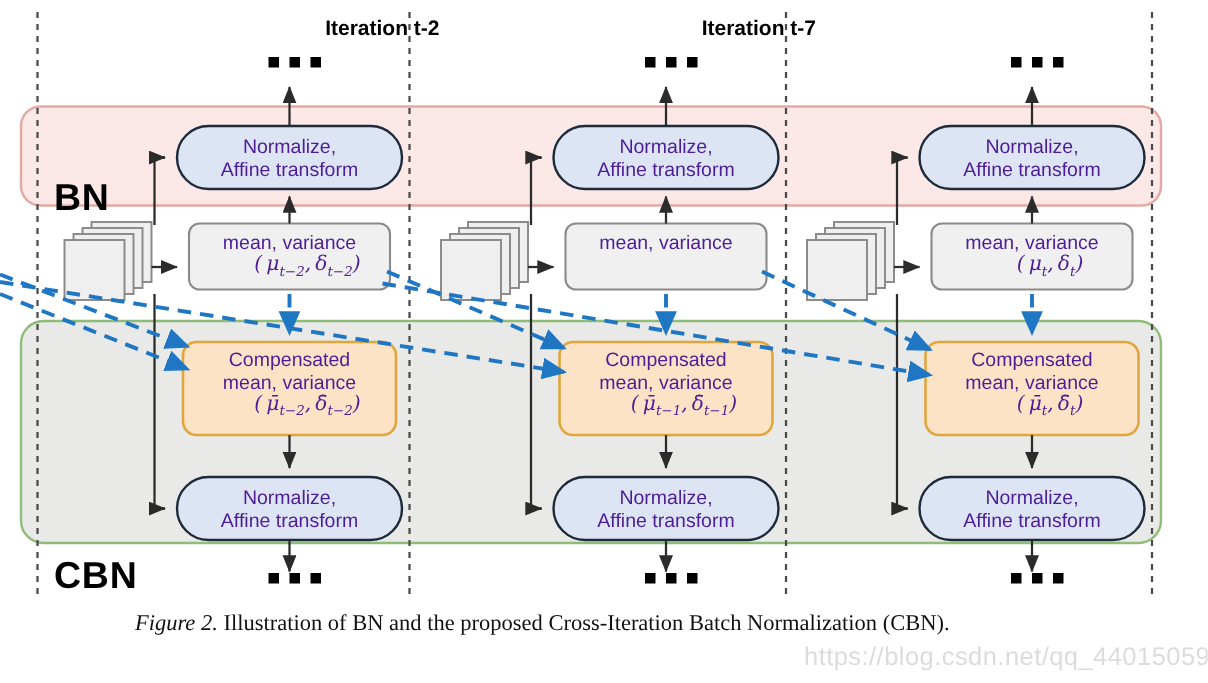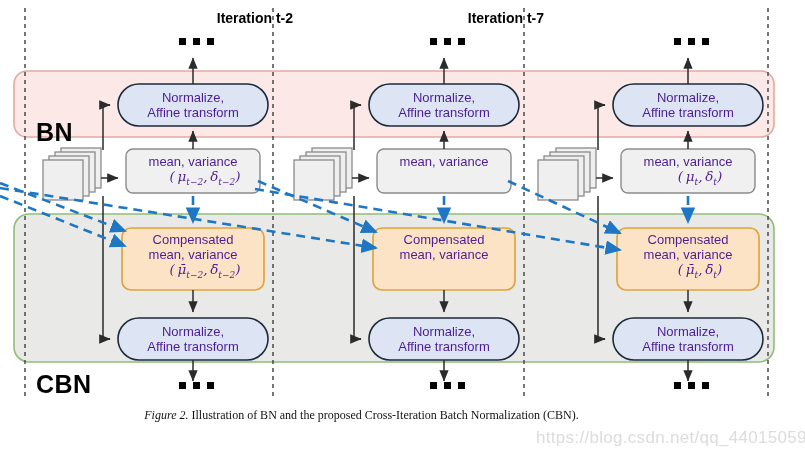--- a/index.html
+++ b/index.html
@@ -13,21 +13,21 @@
   .lbl{position:absolute;color:#000;}
   .iter-title{font-size:14px;font-weight:bold;text-align:right;white-space:nowrap;}
   .band-label{font-size:25px;font-weight:bold;letter-spacing:.5px;margin-top:40px;}
 
   .boxtext{position:absolute;text-align:center;font-size:13px;line-height:15px;
            color:#4c1d95;white-space:nowrap;}
   .boxtext .math{font-family:"DejaVu Serif","Liberation Serif",serif;font-style:italic;font-size:13.5px;padding-left:24px;}
   sub{font-size:9px;font-style:italic;}
 
   .caption{position:absolute;left:0;top:408px;width:723px;text-align:center;
-           font-family:"Liberation Serif","DejaVu Serif",serif;font-size:12px;color:#111;}
+           font-family:"Liberation Serif","DejaVu Serif",serif;font-size:15px;color:#111;}
   .caption i{font-style:italic;}
 
   .watermark{position:absolute;left:536px;top:428px;font-size:17px;color:#dcdcdc;
              font-family:"Liberation Sans","DejaVu Sans",sans-serif;letter-spacing:.3px;
              user-select:none;white-space:nowrap;}
 
   .dots{position:absolute;display:flex;gap:7px;}
   .dots i{display:block;width:7px;height:7px;background:#000;}
 </style>
 </head>
@@ -223,20 +223,21 @@
   <div class="boxtext" style="left:369px;top:90px;width:150px;">
     <div>Normalize,</div>
     <div>Affine transform</div>
   </div>
   <div class="boxtext" style="left:377px;top:154px;width:134px;">
     <div>mean, variance</div>
   </div>
   <div class="boxtext" style="left:373px;top:232px;width:142px;">
     <div>Compensated</div>
     <div>mean, variance</div>
+    <div class="math">( <span>μ̄</span><sub>t−1</sub>, <span>δ̄</span><sub>t−1</sub>)</div>
   </div>
   <div class="boxtext" style="left:369px;top:324px;width:150px;">
     <div>Normalize,</div>
     <div>Affine transform</div>
   </div>
 
   <div class="boxtext" style="left:613px;top:90px;width:150px;">
     <div>Normalize,</div>
     <div>Affine transform</div>
   </div>

